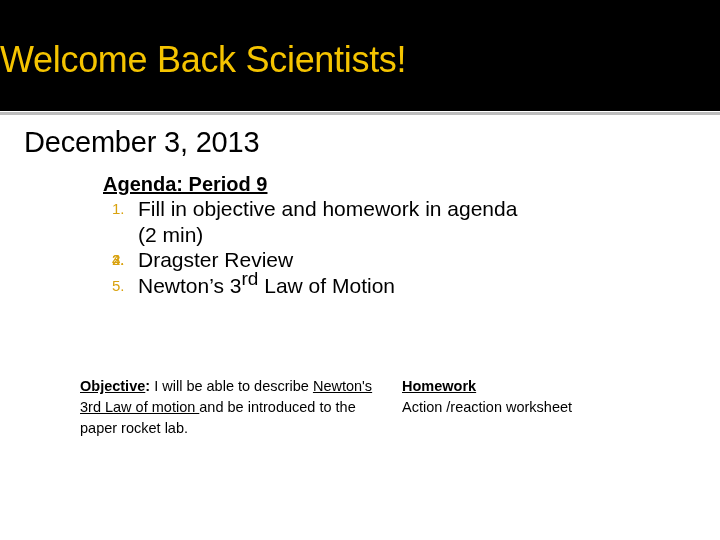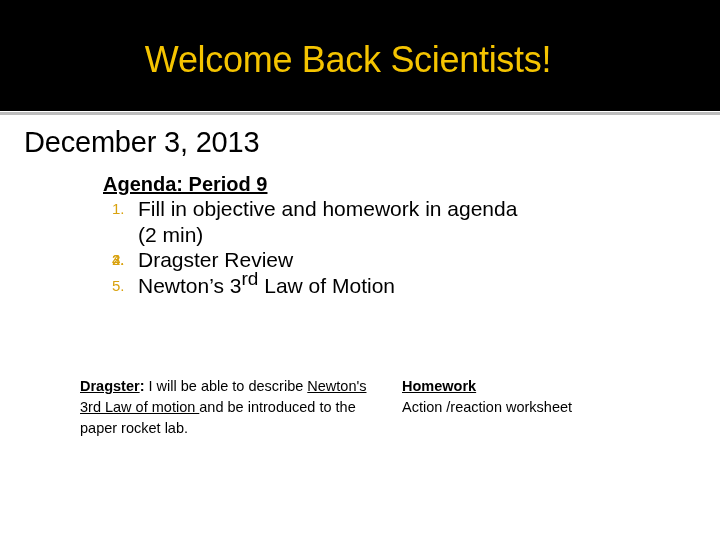--- a/index.html
+++ b/index.html
@@ -13,21 +13,20 @@
   .title-band {
     position: absolute; left: 0; top: 0; width: 720px; height: 111px;
     background: #000000;
   }
   .title-band-rule {
     position: absolute; left: 0; top: 112px; width: 720px; height: 3px;
     background: #bdbdbd;
   }
   .slide-title {
     position: absolute; left: 0; top: 38px; width: 696px;
-    text-align: center;
     font-size: 36px; line-height: 44px;
     color: #f5c400;
     letter-spacing: -0.3px;
   }
   .slide-date {
     position: absolute; left: 24px; top: 124px;
     font-size: 29px; line-height: 36px;
     letter-spacing: -0.2px;
   }
   .agenda-heading {
@@ -88,18 +87,18 @@
   <li class="agenda-item">
     <span class="agenda-num">4.</span>
     <span>Dragster Review</span>
   </li>
   <li class="agenda-item">
     <span class="agenda-num">5.</span>
     <span><span>Newton’s 3</span><sup>rd</sup><span> Law of Motion</span></span>
   </li>
 </ol>
 
-<div class="objective"><span class="label">Dragster</span><b>:</b><span> I will be able to describe </span><span class="u">Newton's 3rd Law of motion </span><span>and be introduced to the paper rocket lab.</span></div>
+<div class="objective"><span class="label">Objective</span><b>:</b><span> I will be able to describe </span><span class="u">Newton's 3rd Law of motion </span><span>and be introduced to the paper rocket lab.</span></div>
 
 <div class="homework">
   <span class="label">Homework</span>
   <span>Action /reaction worksheet</span>
 </div>
 
 </body></html>

